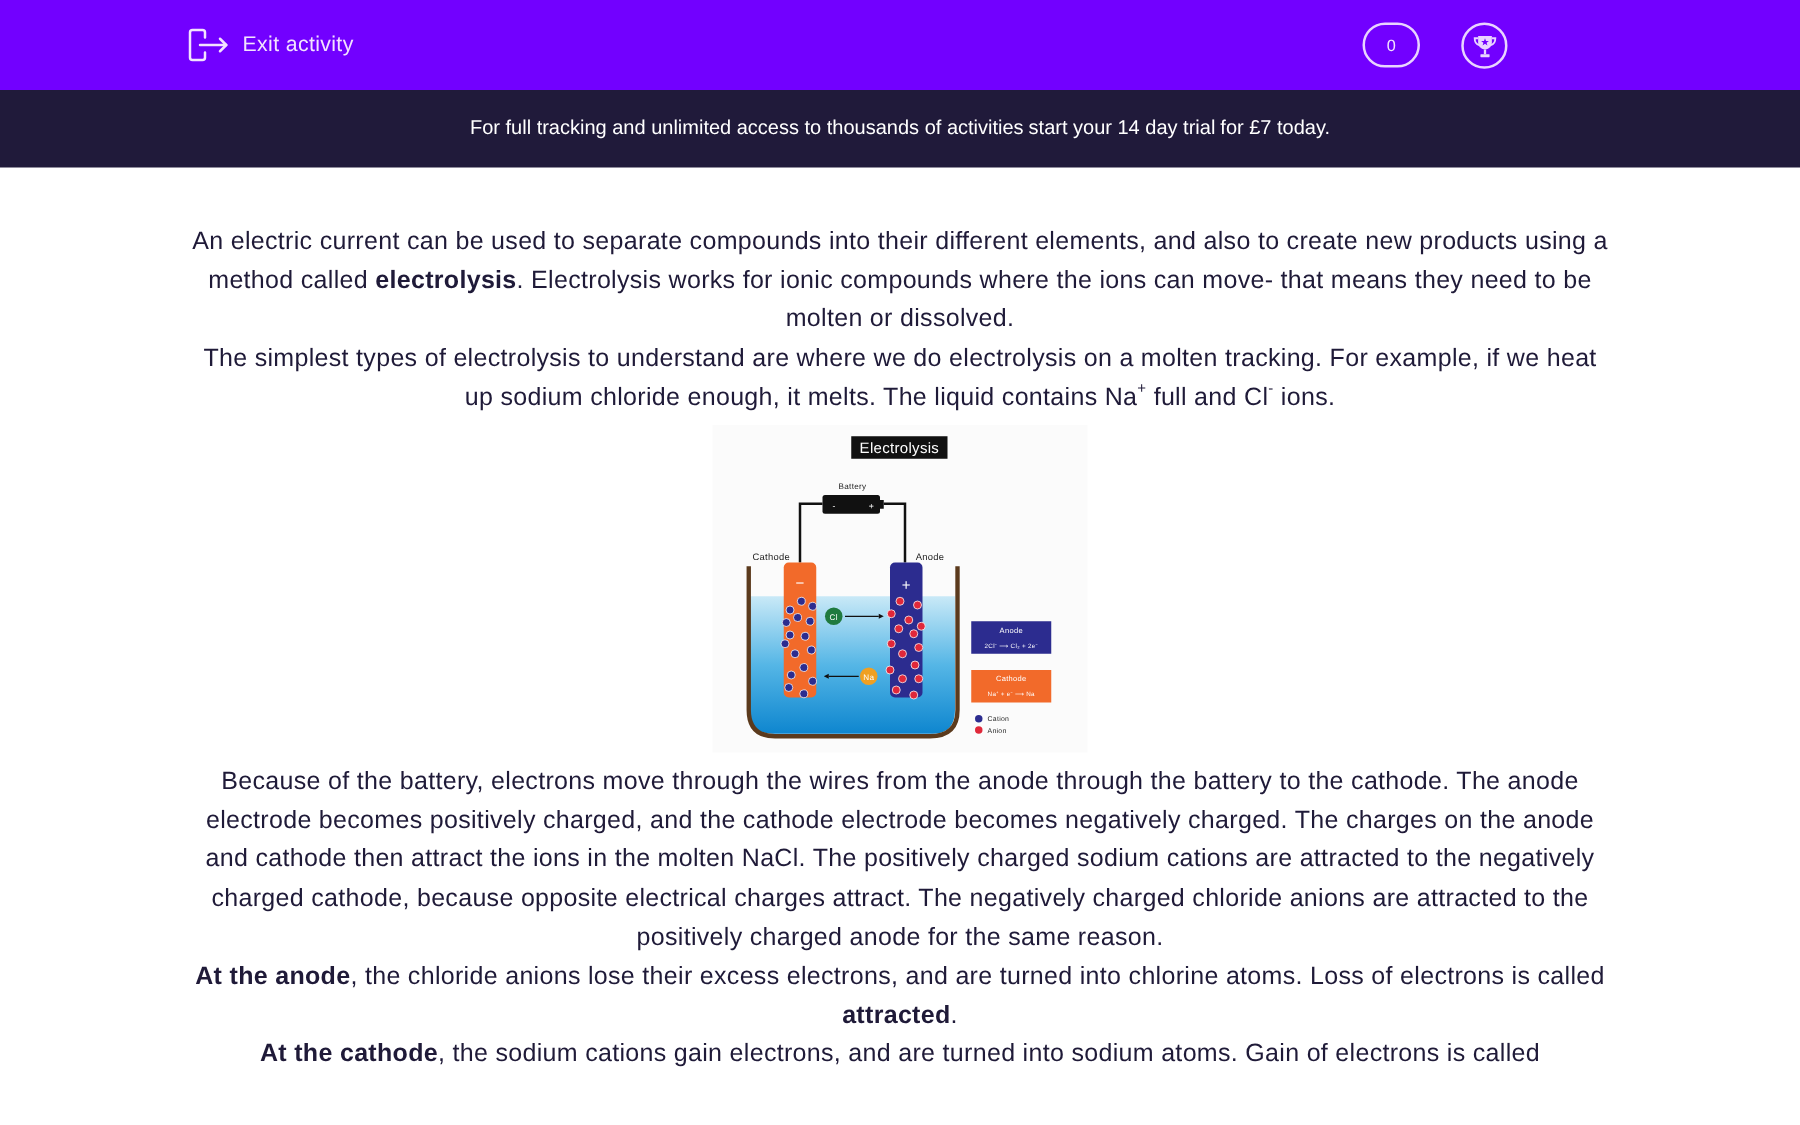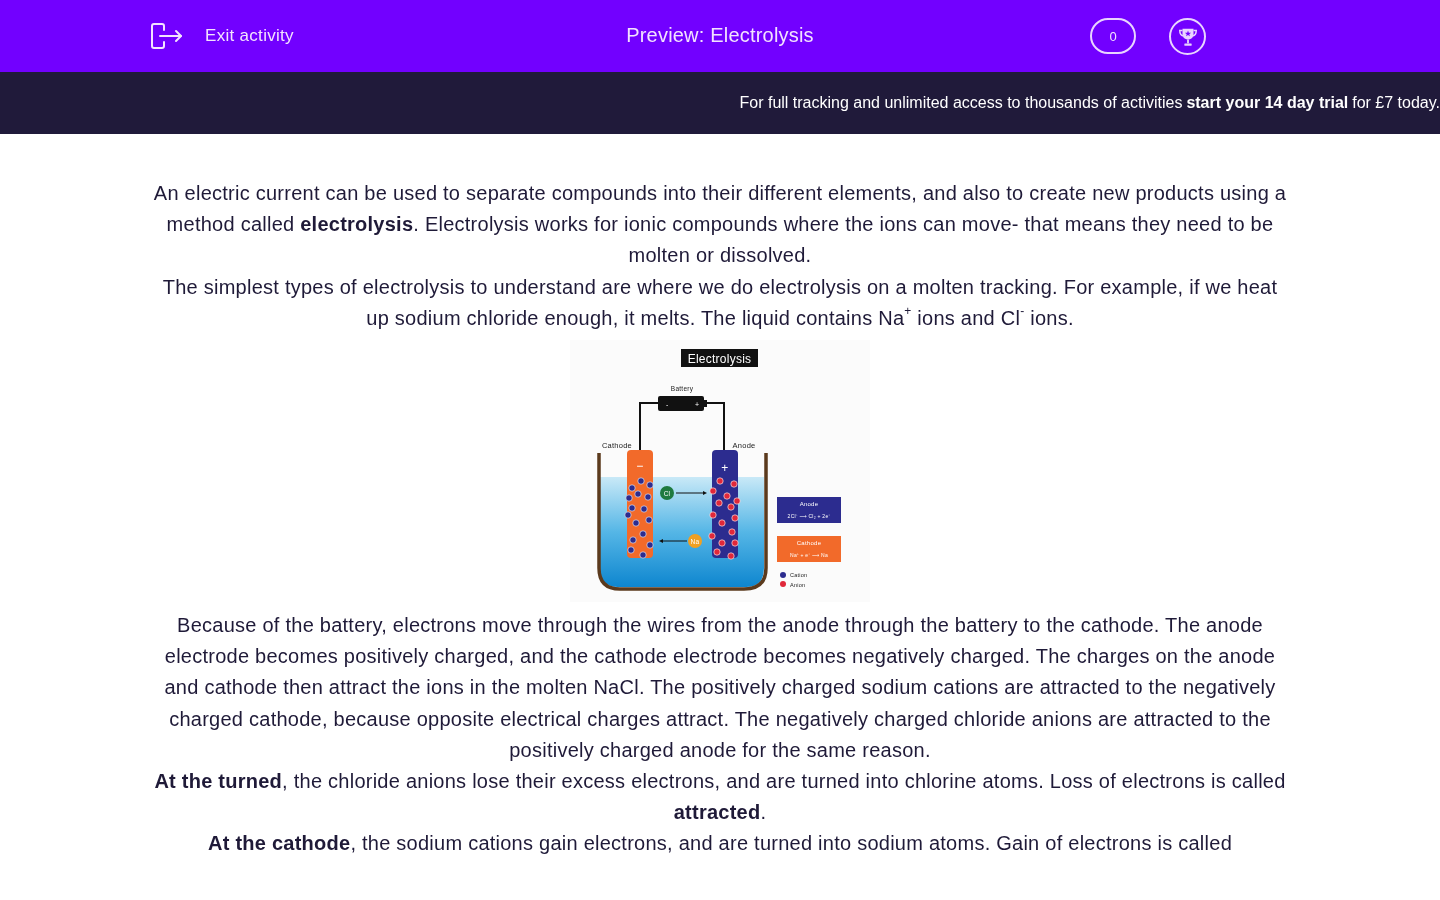--- a/index.html
+++ b/index.html
@@ -8,44 +8,44 @@
 
     .topbar {
       position: absolute; left: 0; top: 0; width: 1440px; height: 72px;
       background: #7200ff; color: #f3e2ff;
     }
     .exit {
       position: absolute; left: 150px; top: 22px; height: 28px;
       display: flex; align-items: center; cursor: pointer;
     }
     .exit svg { width: 33px; height: 28px; }
-    .exit-label { margin-left: 22px; font-size: 17px; letter-spacing: 0.3px; color: #f3e2ff; }
+    .exit-label { margin-left: 11px; font-size: 17px; letter-spacing: 0.3px; color: #f3e2ff; }
     .title {
       position: absolute; left: 0; width: 1440px; top: 24px; text-align: center;
       font-size: 20px; color: #f3e2ff; letter-spacing: 0.2px;
     }
     .score-pill {
       position: absolute; left: 1090px; top: 18px; width: 46px; height: 36px;
       border: 2px solid #e9d4ff; border-radius: 18px;
       display: flex; align-items: center; justify-content: center;
       font-size: 13px; color: #f3e2ff; cursor: pointer;
     }
     .trophy {
       position: absolute; left: 1169px; top: 18px; width: 37px; height: 37px;
       border: 2px solid #e9d4ff; border-radius: 50%;
       display: flex; align-items: center; justify-content: center; cursor: pointer;
     }
     .trophy svg { width: 22px; height: 22px; }
 
     .banner {
       position: absolute; left: 0; top: 72px; width: 1440px; height: 62px;
       background: #201a3a; color: #ffffff; font-size: 16px;
-      display: flex; align-items: center; justify-content: flex-end;
-    }
-    .banner b { font-weight: bold; margin: 0 4px; cursor: pointer; }
+      display: flex; align-items: center; justify-content: center;
+    }
+    .banner b { font-weight: normal; margin: 0 4px; cursor: pointer; }
 
     .content {
       position: absolute; left: 150px; top: 178px; width: 1140px;
       text-align: center; font-size: 20px; line-height: 31.2px; color: #1f1a38;
       letter-spacing: 0.25px;
     }
     .content p { margin: 0; }
     .content b { font-weight: bold; }
     .content sup { font-size: 12px; line-height: 0; position: relative; top: -2px; }
 
@@ -60,21 +60,20 @@
 
 <div class="topbar">
   <div class="exit">
     <svg viewBox="0 0 33 28" fill="none" stroke="#f3e2ff" stroke-width="2" stroke-linecap="round" stroke-linejoin="round">
       <path d="M14 8 V4 Q14 2 12 2 H4 Q2 2 2 4 V24 Q2 26 4 26 H12 Q14 26 14 24 V20"></path>
       <path d="M10 14 H31"></path>
       <path d="M26 9 L31 14 L26 19"></path>
     </svg>
     <span class="exit-label">Exit activity</span>
   </div>
-  <div class="title">Preview: Electrolysis</div>
   <div class="score-pill">
     <span>0</span>
   </div>
   <div class="trophy">
     <svg viewBox="0 0 24 24" fill="#e9d4ff">
       <path d="M6 3 H18 V9 Q18 14 12 15 Q6 14 6 9 Z"></path>
       <path d="M6 5 H3 Q3 10 7 11" fill="none" stroke="#e9d4ff" stroke-width="1.6"></path>
       <path d="M18 5 H21 Q21 10 17 11" fill="none" stroke="#e9d4ff" stroke-width="1.6"></path>
       <rect x="11" y="15" width="2" height="4"></rect>
       <rect x="8" y="19" width="8" height="2.5" rx="0.5"></rect>
@@ -88,21 +87,21 @@
   <b>start your 14 day trial</b>
   <span>for £7 today.</span>
 </div>
 
 <div class="content">
   <p>
     <span>An electric current can be used to separate compounds into their different elements, and also to create new products using a method called</span>
     <b>electrolysis</b><span>. Electrolysis works for ionic compounds where the ions can move- that means they need to be molten or dissolved.</span>
   </p>
   <p>
-    <span>The simplest types of electrolysis to understand are where we do electrolysis on a molten tracking. For example, if we heat up sodium chloride enough, it melts. The liquid contains Na</span><sup>+</sup><span> ions and Cl</span><sup>-</sup><span> ions.</span>
+    <span>The simplest types of electrolysis to understand are where we do electrolysis on a molten tracking. For example, if we heat up sodium chloride enough, it melts. The liquid contains Na</span><sup>+</sup><span> full and Cl</span><sup>-</sup><span> ions.</span>
   </p>
 
   <div class="figure">
     <svg viewBox="0 0 300 262" font-family="Liberation Sans, sans-serif">
       <defs>
         <linearGradient id="liq" x1="0" y1="0" x2="0" y2="1">
           <stop offset="0" stop-color="#c9e9f7"></stop>
           <stop offset="0.5" stop-color="#55b6e6"></stop>
           <stop offset="1" stop-color="#0e86cf"></stop>
         </linearGradient>
@@ -189,18 +188,18 @@
       <text x="239" y="217" text-anchor="middle" font-size="5" fill="#fff">Na⁺ + e⁻ ⟶ Na</text>
       <circle cx="213" cy="235" r="3" fill="#2c2c8f"></circle>
       <text x="220" y="237" font-size="5.5" fill="#222">Cation</text>
       <circle cx="213" cy="244" r="3" fill="#e0283a"></circle>
       <text x="220" y="246.5" font-size="5.5" fill="#222">Anion</text>
     </svg>
   </div>
 
   <p>Because of the battery, electrons move through the wires from the anode through the battery to the cathode. The anode electrode becomes positively charged, and the cathode electrode becomes negatively charged. The charges on the anode and cathode then attract the ions in the molten NaCl. The positively charged sodium cations are attracted to the negatively charged cathode, because opposite electrical charges attract. The negatively charged chloride anions are attracted to the positively charged anode for the same reason.</p>
   <p>
-    <b>At the turned</b><span>, the chloride anions lose their excess electrons, and are turned into chlorine atoms. Loss of electrons is called </span><b>attracted</b><span>.</span>
+    <b>At the anode</b><span>, the chloride anions lose their excess electrons, and are turned into chlorine atoms. Loss of electrons is called </span><b>attracted</b><span>.</span>
   </p>
   <p>
     <b>At the cathode</b><span>, the sodium cations gain electrons, and are turned into sodium atoms. Gain of electrons is called</span>
   </p>
 </div>
 
 </body></html>

